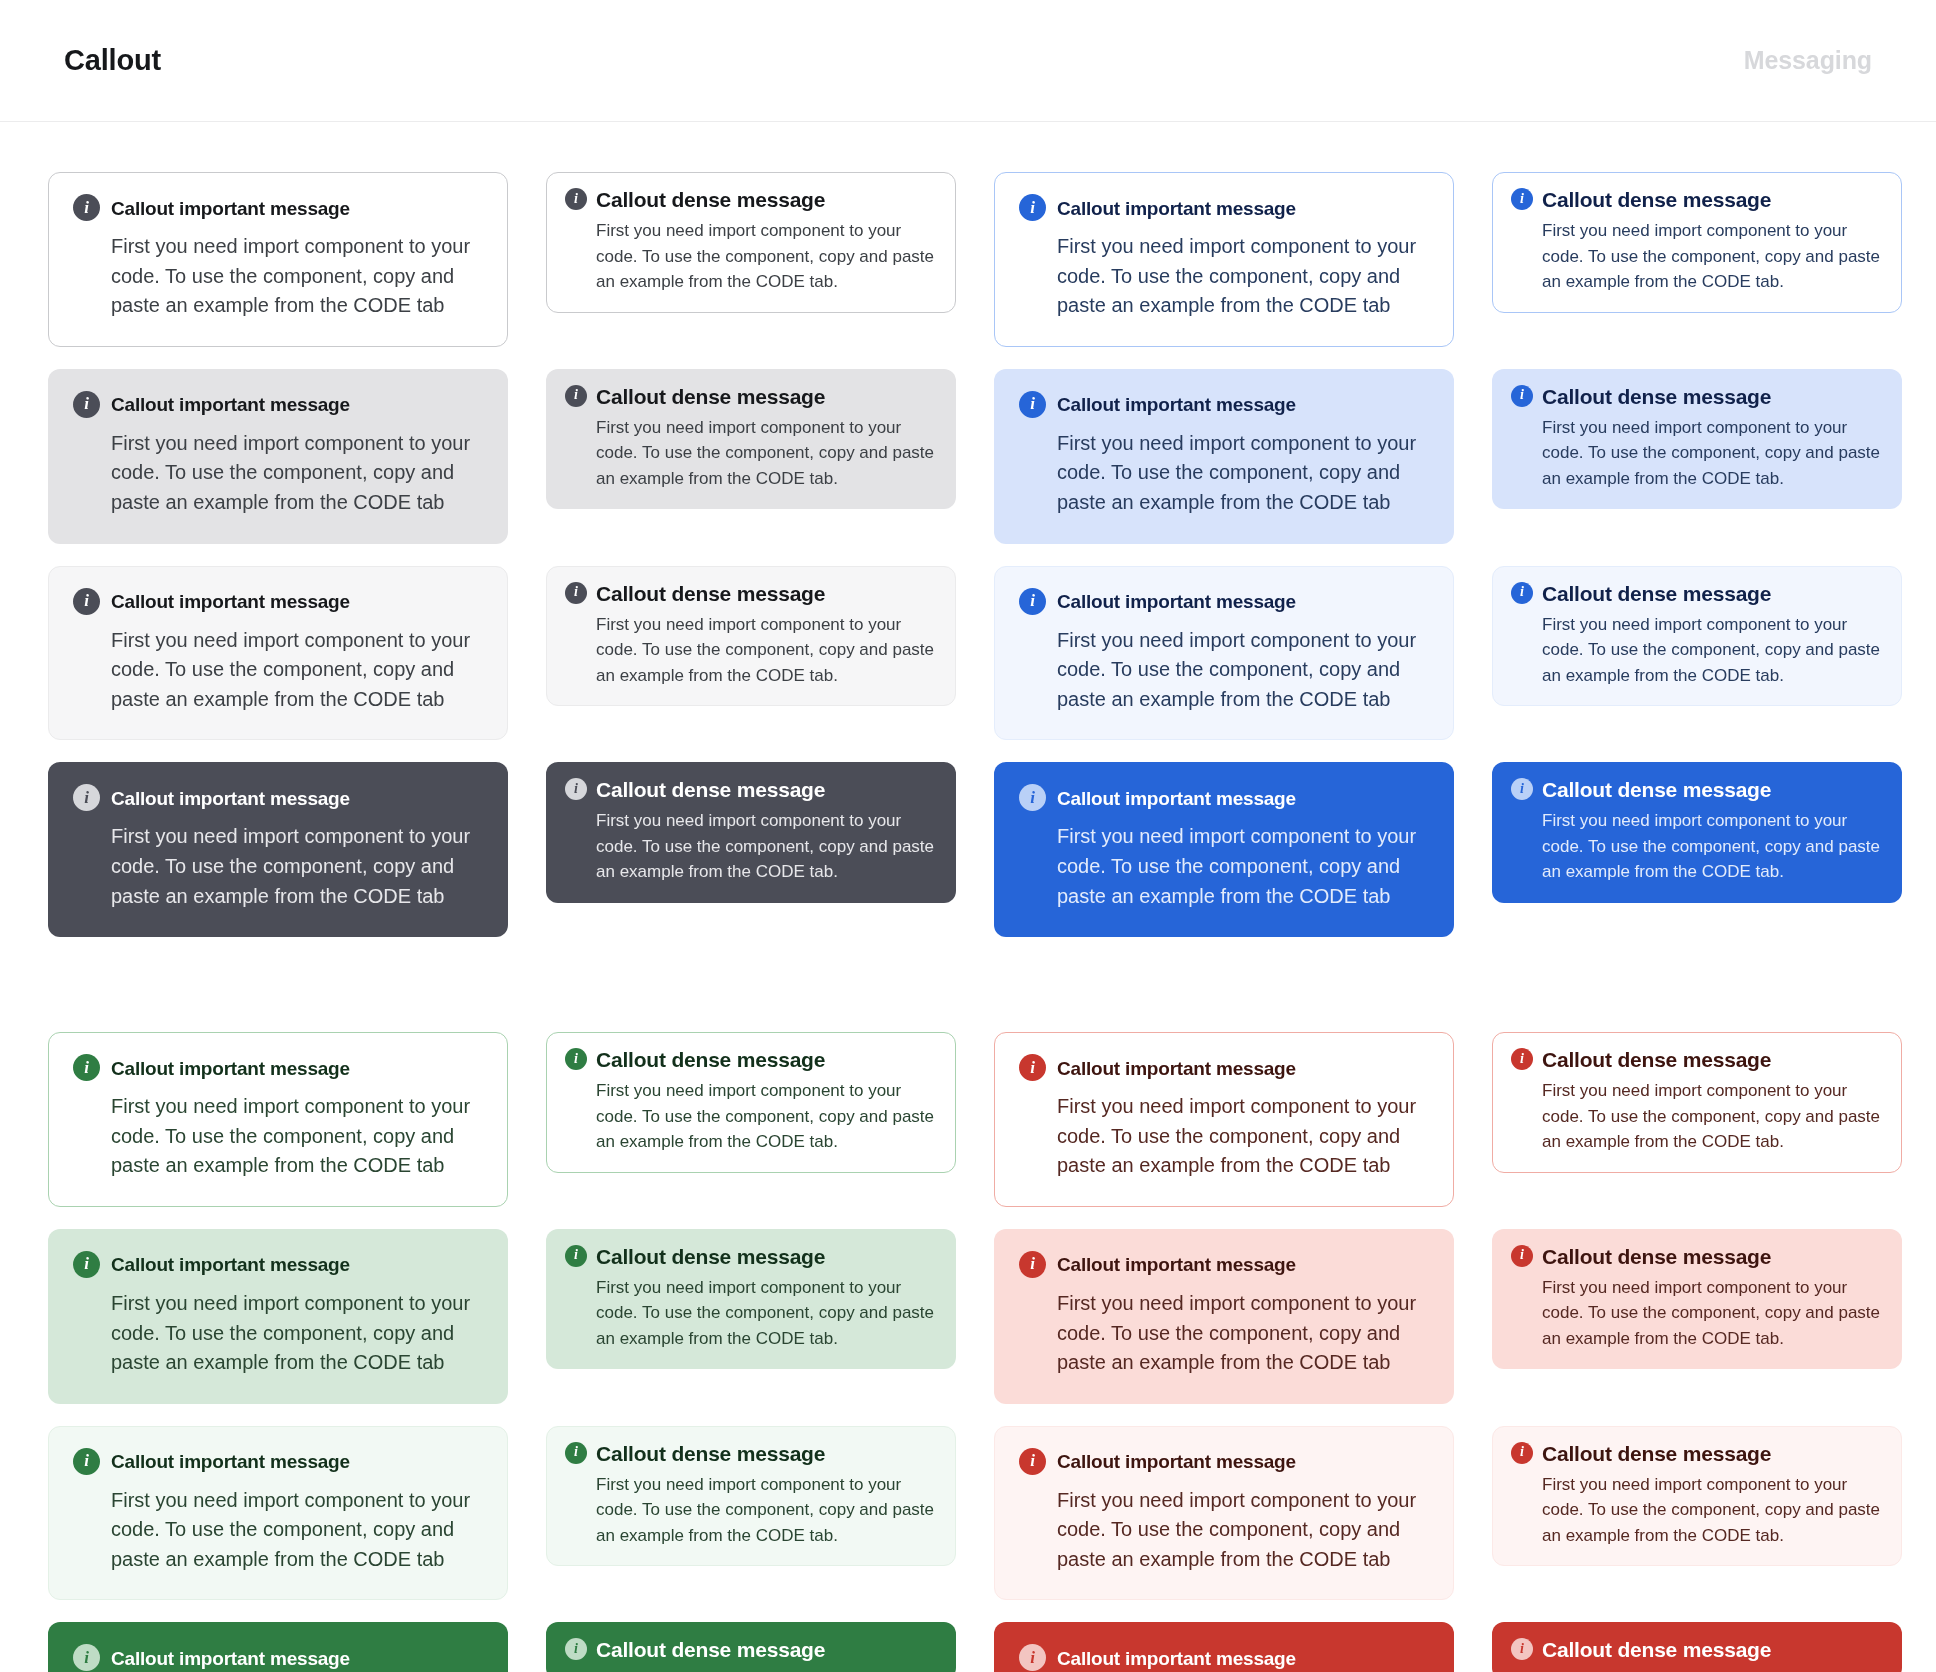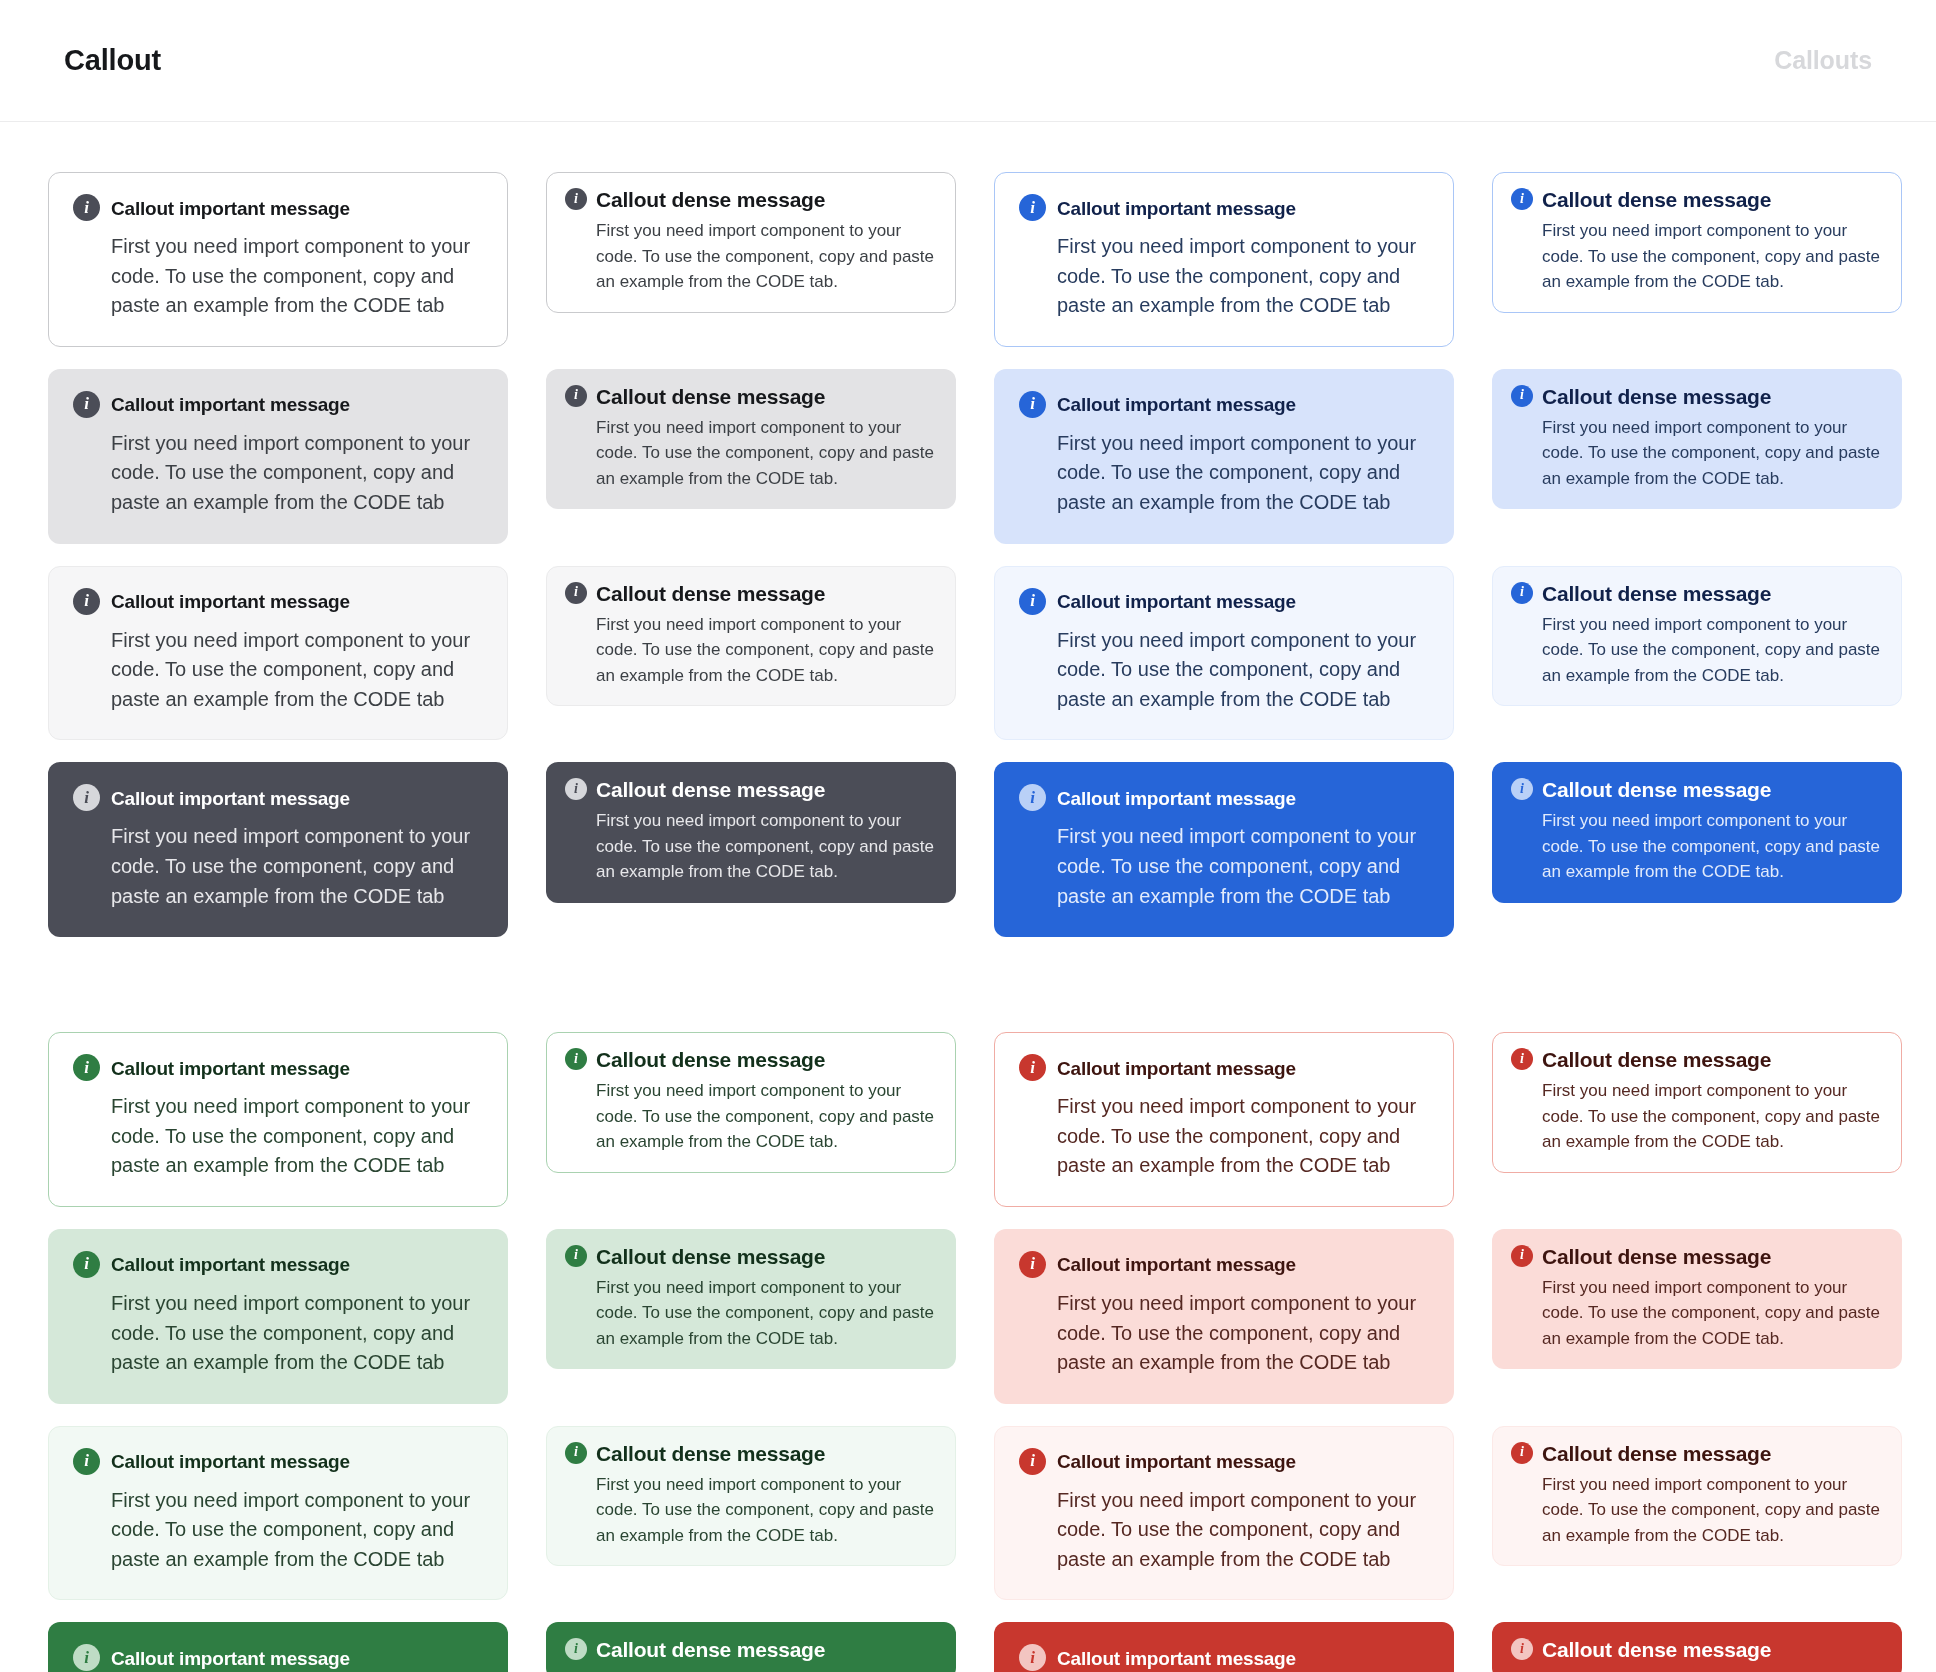--- a/index.html
+++ b/index.html
@@ -209,21 +209,21 @@
   .v-red-filled { background:#c8372e; border-color:transparent; }
   .v-red-filled .callout-title { color:#ffffff; }
   .v-red-filled .callout-icon  { background:#f3c5c1; }
   .v-red-filled .callout-icon .glyph { color:#c8372e; }
 </style>
 </head>
 <body>
 
 <div class="page-header">
   <div class="page-title">Callout</div>
-  <div class="page-section">Callouts</div>
+  <div class="page-section">Messaging</div>
 </div>
 
 <div class="grid">
 
   <div class="cell">
     <div class="callout dens-regular v-neutral-outline">
       <div class="callout-head">
         <span class="callout-icon">
             <span class="glyph">i</span>
           </span>

